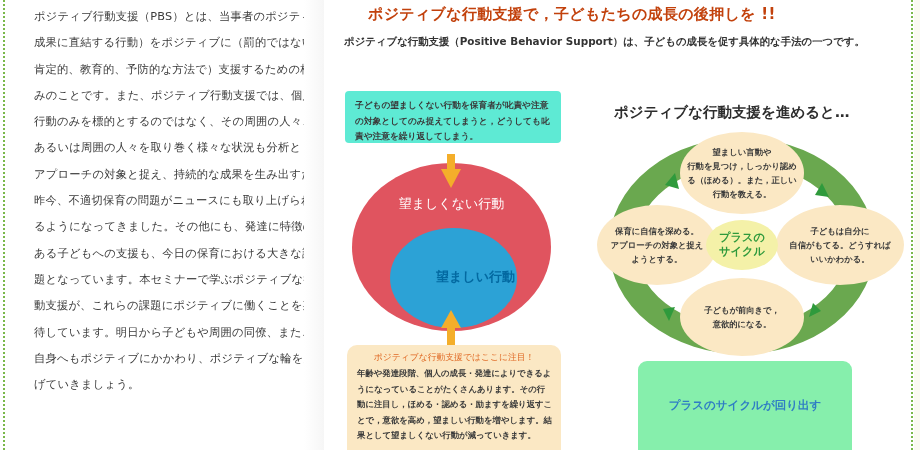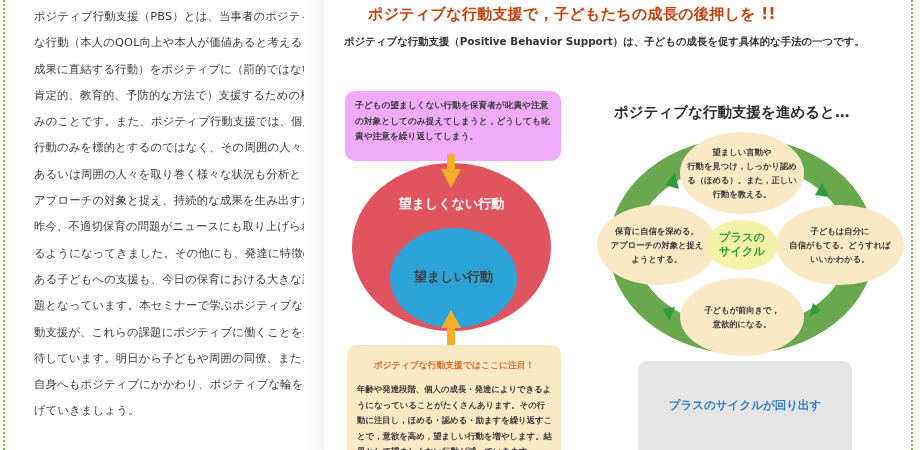--- a/index.html
+++ b/index.html
@@ -36,54 +36,54 @@
     position:absolute; left:368px; top:5px; width:480px;
     font-size:15px; font-weight:bold; color:#c2410c; white-space:nowrap; letter-spacing:0.3px;
   }
   .intro {
     position:absolute; left:344px; top:34px; width:560px;
     font-size:10.4px; line-height:15.5px; color:#333; white-space:nowrap; font-weight:bold;
   }
   .intro .hl { color:#d9581e; }
   
   .note-top {
-    position:absolute; left:345px; top:91px; width:216px; height:70px;
-    background:#f0abfc; border-radius:10px;
+    position:absolute; left:345px; top:91px; width:216px; height:52px;
+    background:#5eead4; border-radius:4px;
   }
   .note-top p {
     margin:0; padding:7px 10px 0 10px; font-size:8.7px; line-height:15.6px; color:#3a3a3a; font-weight:bold;
   }
   .arrow-down {
     position:absolute; left:441px; top:154px; width:20px; height:34px;
   }
   .big-circle {
     position:absolute; left:352px; top:163px; width:199px; height:168px;
     border-radius:50%; background:#e0545f;
   }
   .big-circle-label {
     position:absolute; left:352px; top:195px; width:199px; text-align:center;
-    font-size:13px; font-weight:bold; color:#fff;
+    font-size:13px; font-weight:normal; color:#fff;
   }
   .small-circle {
     position:absolute; left:390px; top:228px; width:127px; height:100px;
     border-radius:50%; background:#2ca2d6;
   }
   .small-circle-label {
-    position:absolute; left:390px; top:268px; width:127px; text-align:center;
-    font-size:13px; font-weight:bold; color:#404040;
+    position:absolute; left:412px; top:268px; width:127px; text-align:center;
+    font-size:13px; font-weight:bold; color:#0369a1;
   }
   .arrow-up {
     position:absolute; left:441px; top:310px; width:20px; height:36px;
   }
   .note-bottom {
     position:absolute; left:347px; top:345px; width:214px; height:105px;
     background:#fbe8c4; border-radius:10px 10px 0 0;
   }
   .note-bottom .nb-title {
-    margin:8px; padding-top:7px; text-align:center; font-size:8.8px; font-weight:bold; color:#e06a25;
+    margin:0; padding-top:7px; text-align:center; font-size:8.8px; font-weight:normal; color:#e06a25;
   }
   .note-bottom p.nb-body {
     margin:0; padding:2px 8px 0 10px; font-size:8.4px; line-height:15.5px; color:#3a3a3a; font-weight:bold;
   }
   
   .cycle-title {
     position:absolute; left:614px; top:103px; width:300px;
     font-size:14.5px; font-weight:bold; color:#2d2d2d; white-space:nowrap;
   }
   .cycle-svg { position:absolute; left:595px; top:125px; width:315px; height:230px; }
@@ -100,36 +100,35 @@
   .node-bottom { left:680px; top:278px; width:124px; height:78px; }
   .center-node {
     position:absolute; left:706px; top:220px; width:72px; height:50px; border-radius:50%;
     background:#f4f1a8; display:flex; align-items:center; justify-content:center; text-align:center;
   }
   .center-node span {
     font-size:11.2px; line-height:14.5px; font-weight:bold; color:#2f9a3c; white-space:pre-line;
   }
   .plus-box {
     position:absolute; left:638px; top:361px; width:214px; height:89px;
-    background:#e5e5e5; border-radius:9px 9px 0 0;
+    background:#86efac; border-radius:9px 9px 0 0;
     display:flex; align-items:center; justify-content:center;
   }
   .plus-box span { font-size:11.5px; font-weight:bold; color:#2f7dc4; }
 </style>
 </head>
 <body>
 
 <div class="dotted-left"></div>
 <div class="dotted-right"></div>
 <div class="right-strip"></div>
 
 <div class="left-col">
   <p>
     <span class="line">ポジティブ行動支援（PBS）とは、当事者のポジティブ</span>
-    <span class="line">な行動（本人のQOL向上や本人が価値あると考える</span>
     <span class="line">成果に直結する行動）をポジティブに（罰的ではない</span>
     <span class="line">肯定的、教育的、予防的な方法で）支援するための枠組</span>
     <span class="line">みのことです。また、ポジティブ行動支援では、個人の</span>
     <span class="line">行動のみを標的とするのではなく、その周囲の人々、</span>
     <span class="line">あるいは周囲の人々を取り巻く様々な状況も分析と</span>
     <span class="line">アプローチの対象と捉え、持続的な成果を生み出すた</span>
     <span class="line">昨今、不適切保育の問題がニュースにも取り上げられ</span>
     <span class="line">るようになってきました。その他にも、発達に特徴の</span>
     <span class="line">ある子どもへの支援も、今日の保育における大きな課</span>
     <span class="line">題となっています。本セミナーで学ぶポジティブな行</span>

